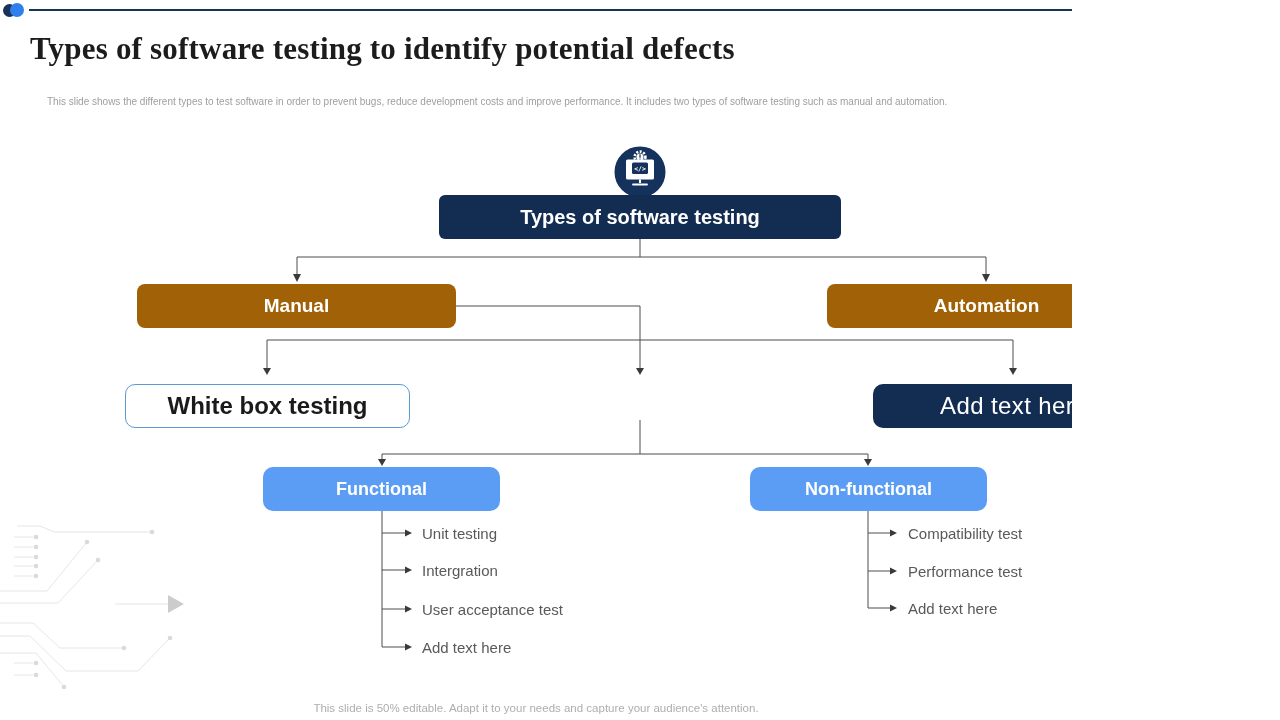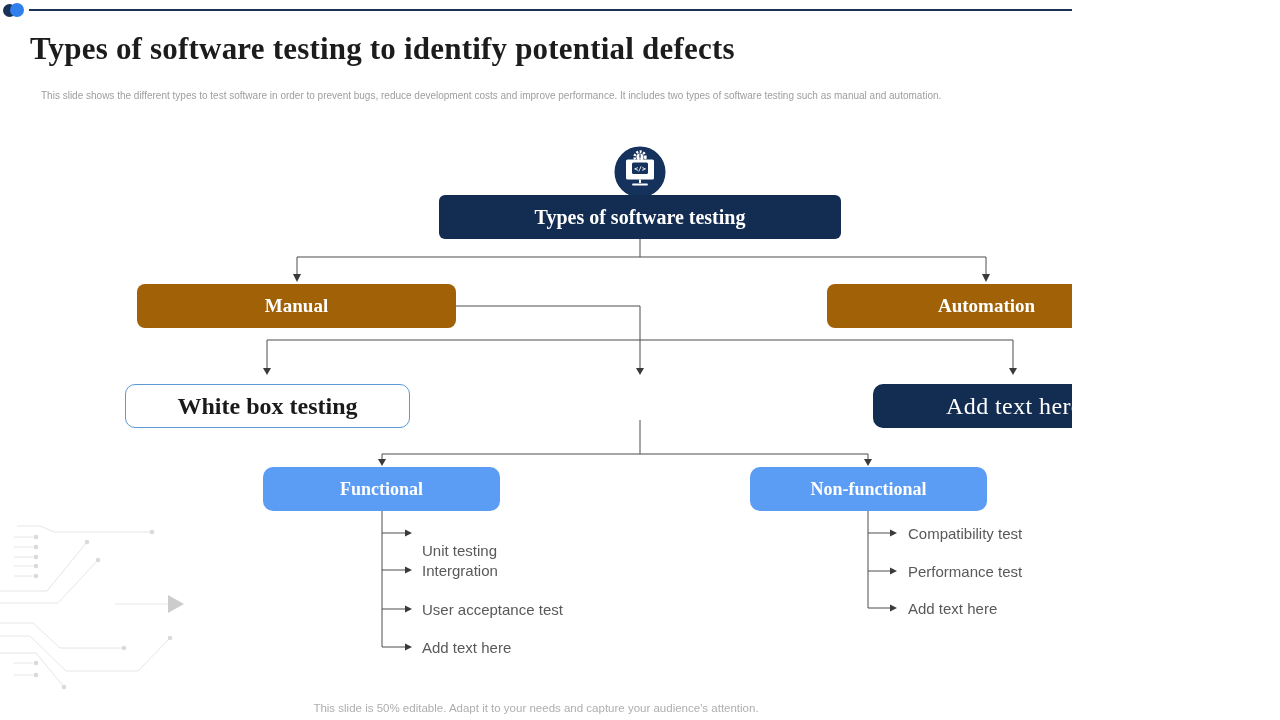--- a/index.html
+++ b/index.html
@@ -11,34 +11,34 @@
   .logo-dot { position:absolute; border-radius:50%; }
   .logo-dot.navy { left:3px; top:4px; width:13px; height:13px; background:#1b3257; }
   .logo-dot.blue { left:10px; top:3px; width:14px; height:14px; background:#2f80ed; }
 
   .title {
     position:absolute; left:30px; top:31px; width:1000px; margin:0;
     font-family:"Liberation Serif", serif; font-weight:bold;
     font-size:31px; color:#1c1c1c; letter-spacing:0.2px;
   }
   .subtitle {
-    position:absolute; left:31px; top:80px; width:1010px; margin:10px;
+    position:absolute; left:31px; top:80px; width:1010px; margin:16px;
     font-size:10px; color:#9e9e9e;
   }
 
   .deco { position:absolute; }
   .deco-tr { left:1088px; top:58px; }
   .deco-bl { left:0; top:505px; }
 
   .connectors { position:absolute; left:0; top:0; pointer-events:none; }
 
   .node {
     position:absolute; display:flex; align-items:center; justify-content:center;
     box-sizing:border-box; color:#fff; text-align:left;
-    font-family:Liberation Serif, serif; font-weight:bold; cursor:default;
+    font-family:Liberation Sans, sans-serif; font-weight:bold; cursor:default;
   }
   .root-node   { left:439px; top:195px; width:402px; height:44px; background:#132c52; border-radius:6px;  font-size:20px; }
   .branch      { top:284px; width:319px; height:44px; background:#a16207; border-radius:8px; font-size:19px; }
   .manual      { left:137px; }
   .automation  { left:827px; }
   .type-box    { top:384px; height:44px; border-radius:10px; font-size:24px; }
   .white-box   { left:125px; width:285px; background:#ffffff; border:1px solid #5b9bd5; color:#1a1a1a; }
   .block-box   { left:500px; width:281px; background:#262626; }
   .add-navy    { left:873px; width:282px; background:#132c52; font-weight:normal; letter-spacing:0.4px; }
   .category    { top:467px; width:237px; height:44px; background:#5b9cf4; border-radius:10px; font-size:18px; }
@@ -205,21 +205,21 @@
 
   <div class="node branch manual">Manual</div>
   <div class="node branch automation">Automation</div>
 
   <div class="node type-box white-box">White box testing</div>
   <div class="node type-box add-navy">Add text here</div>
 
   <div class="node category nonfunctional">Non-functional</div>
   <div class="node category functional">Functional</div>
 
-  <div class="leaf" style="left:422px; top:533px;margin-top:17px;">Unit testing</div>
+  <div class="leaf" style="left:422px; top:533px;">Unit testing</div>
   <div class="leaf" style="left:422px; top:570px;">Intergration</div>
   <div class="leaf" style="left:422px; top:609px;text-align:right;">User acceptance test</div>
   <div class="leaf" style="left:422px; top:647px;">Add text here</div>
 
   <div class="leaf" style="left:908px; top:533px;">Compatibility test</div>
   <div class="leaf" style="left:908px; top:571px;">Performance test</div>
   <div class="leaf" style="left:908px; top:608px;">Add text here</div>
 
   <div class="footer">This slide is 50% editable.  Adapt it to your needs and capture your audience's attention.</div>
 

